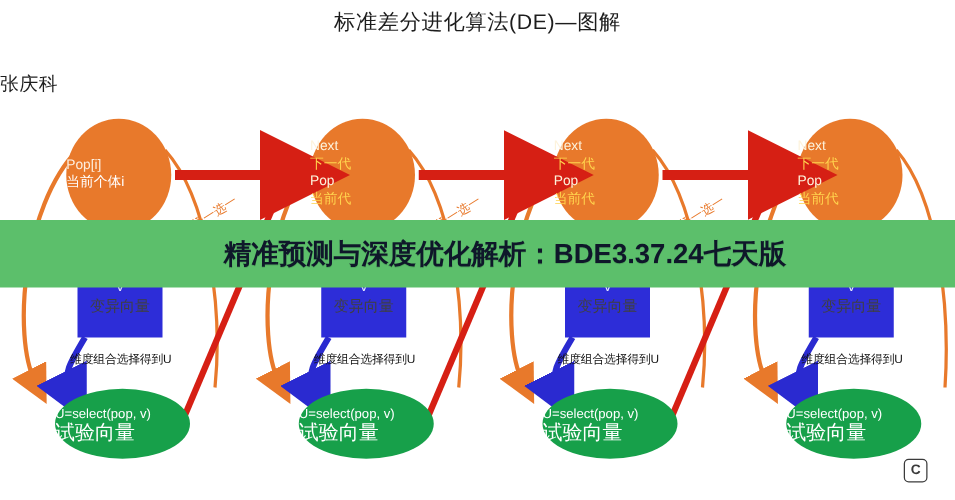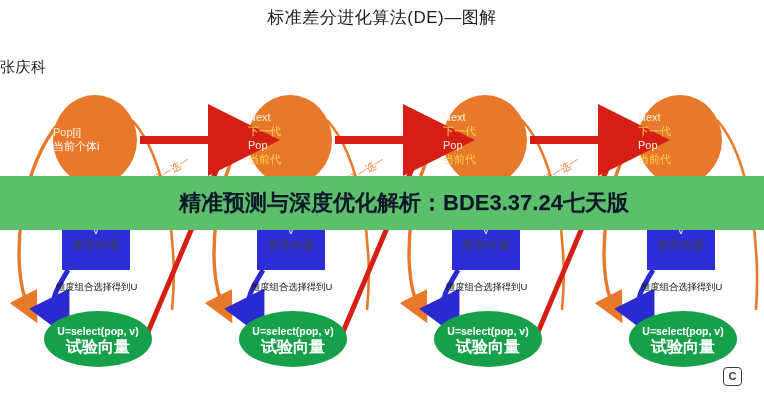--- a/index.html
+++ b/index.html
@@ -42,22 +42,22 @@
   }
   .vbox-text .v{font-size:11px;color:#e8eaff;}
   .vbox-text .cn{font-size:12px;color:#404040;}
 
   .dim-label{
     position:absolute;font-size:9.5px;color:#111;
     white-space:nowrap;pointer-events:none;letter-spacing:-.2px;
   }
 
   .ell-text{
-    position:absolute;text-align:center;color:#ffffff;
-    font-size:10.5px;line-height:15px;pointer-events:none;font-weight:bold;
+    position:absolute;text-align:left;color:#ffffff;
+    font-size:10.5px;line-height:15px;pointer-events:none;
   }
   .ell-text .cn{font-size:16px;}
 
   .plus-row{
     position:absolute;color:#2f7d3a;font-size:13px;font-weight:bold;
     letter-spacing:14px;pointer-events:none;
   }
 
   .diag-label{
     position:absolute;font-size:10px;color:#e8792b;white-space:nowrap;

